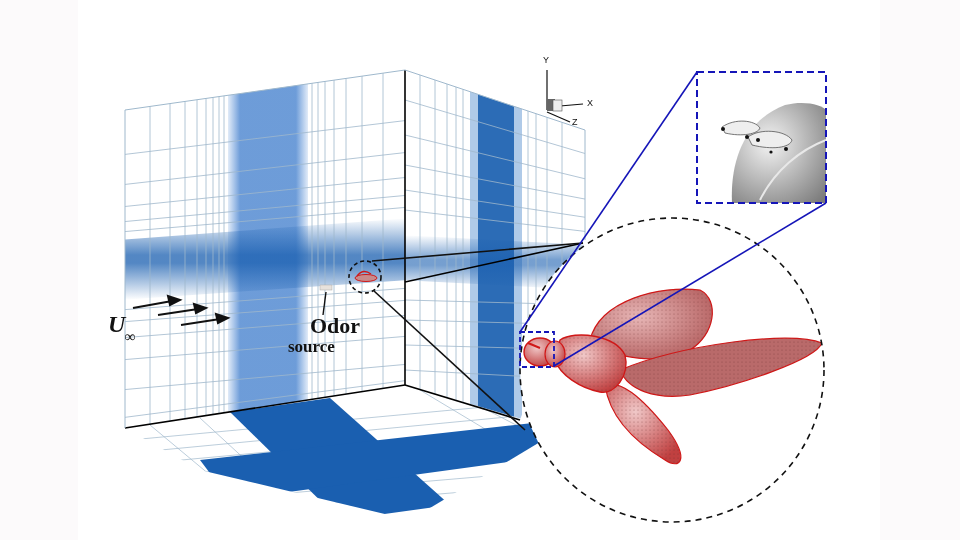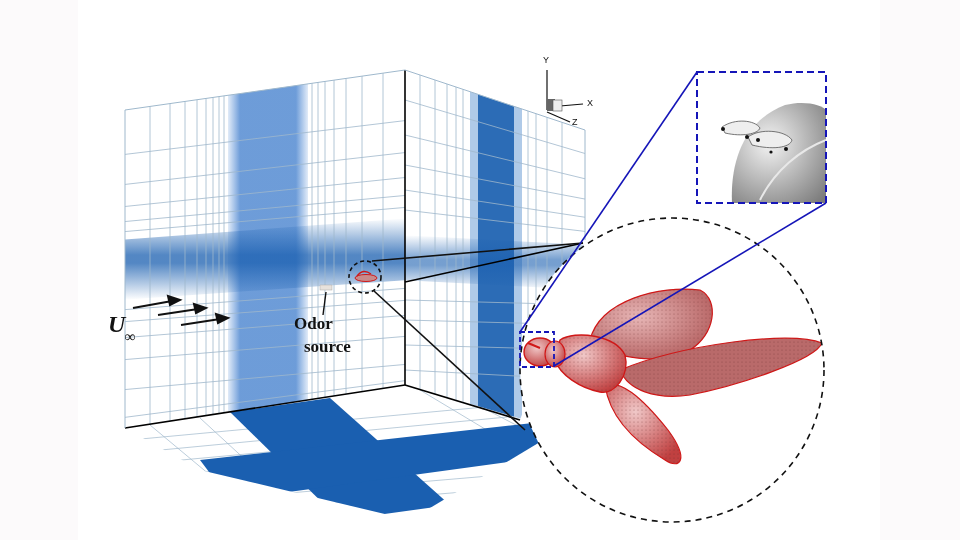--- a/index.html
+++ b/index.html
@@ -225,19 +225,19 @@
     <line x1="547" y1="70" x2="547" y2="110" stroke="#111" stroke-width="1.2"></line>
     <line x1="560" y1="106" x2="583" y2="104" stroke="#111" stroke-width="1.2"></line>
     <line x1="547" y1="112" x2="570" y2="122" stroke="#111" stroke-width="1.2"></line>
     <rect x="547" y="99" width="8" height="12" fill="#666"></rect>
     <rect x="553" y="100" width="9" height="11" fill="#eee" stroke="#555" stroke-width="0.6"></rect>
   </g>
 </svg>
 
   <div class="lbl" style="left:30px; top:312px; font-size:24px; font-style:italic;">U</div>
   <div class="lbl" style="left:46px; top:329px; font-size:16px; font-style:italic;">∞</div>
-  <div class="lbl" style="left:216px; top:315px; font-size:17px;">Odor</div>
-  <div class="lbl" style="left:210px; top:338px; font-size:17px;margin-left:16px;">source</div>
+  <div class="lbl" style="left:232px; top:315px; font-size:22px;">Odor</div>
+  <div class="lbl" style="left:210px; top:338px; font-size:17px;">source</div>
 
   <div class="axis-lbl" style="left:465px; top:55px;">Y</div>
   <div class="axis-lbl" style="left:509px; top:98px;">X</div>
   <div class="axis-lbl" style="left:494px; top:117px;">Z</div>
 </div>
 
 </body></html>

